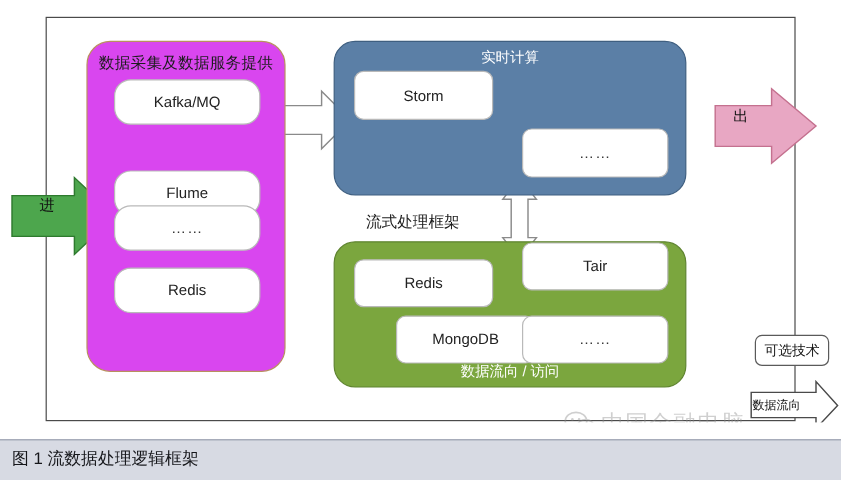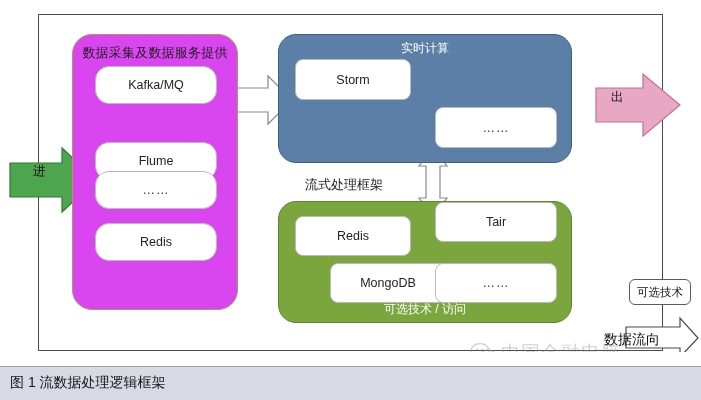--- a/index.html
+++ b/index.html
@@ -170,23 +170,23 @@
     background: #ffffff;
     display: flex;
     align-items: center;
     justify-content: center;
     font-size: 11.5px;
     color: #111;
     white-space: nowrap;
   }
   #legend-flow-text {
     position: absolute;
-    left: 604px;
+    left: 627px;
     top: 331px;
-    font-size: 14px;
+    font-size: 10px;
     color: #111;
     white-space: nowrap;
     z-index: 3;
     font-family: Liberation Serif, serif;
   }
 
   
   #watermark {
     position: absolute;
     left: 470px;
@@ -278,21 +278,21 @@
   <div class="group-title">实时计算</div>
   <div class="chip" id="chip-storm">Storm</div>
   <div class="chip dots" id="chip-dots-b">……</div>
 </div>
 
 <div class="group" id="group-storage">
   <div class="chip" id="chip-redis-b">Redis</div>
   <div class="chip" id="chip-tair">Tair</div>
   <div class="chip" id="chip-mongodb">MongoDB</div>
   <div class="chip dots" id="chip-dots-c">……</div>
-  <div class="group-title">可选技术 / 访问</div>
+  <div class="group-title">数据流向 / 访问</div>
 </div>
 
 <div id="label-stream-framework">流式处理框架</div>
 
 <div id="legend-optional">可选技术</div>
 <div id="legend-flow-text">数据流向</div>
 
 <div id="watermark">
   <svg width="26" height="22" viewBox="0 0 26 22">
     <ellipse cx="10" cy="9" rx="9" ry="7.4" fill="none" stroke="#8e8e8e" stroke-width="1.4"></ellipse>

